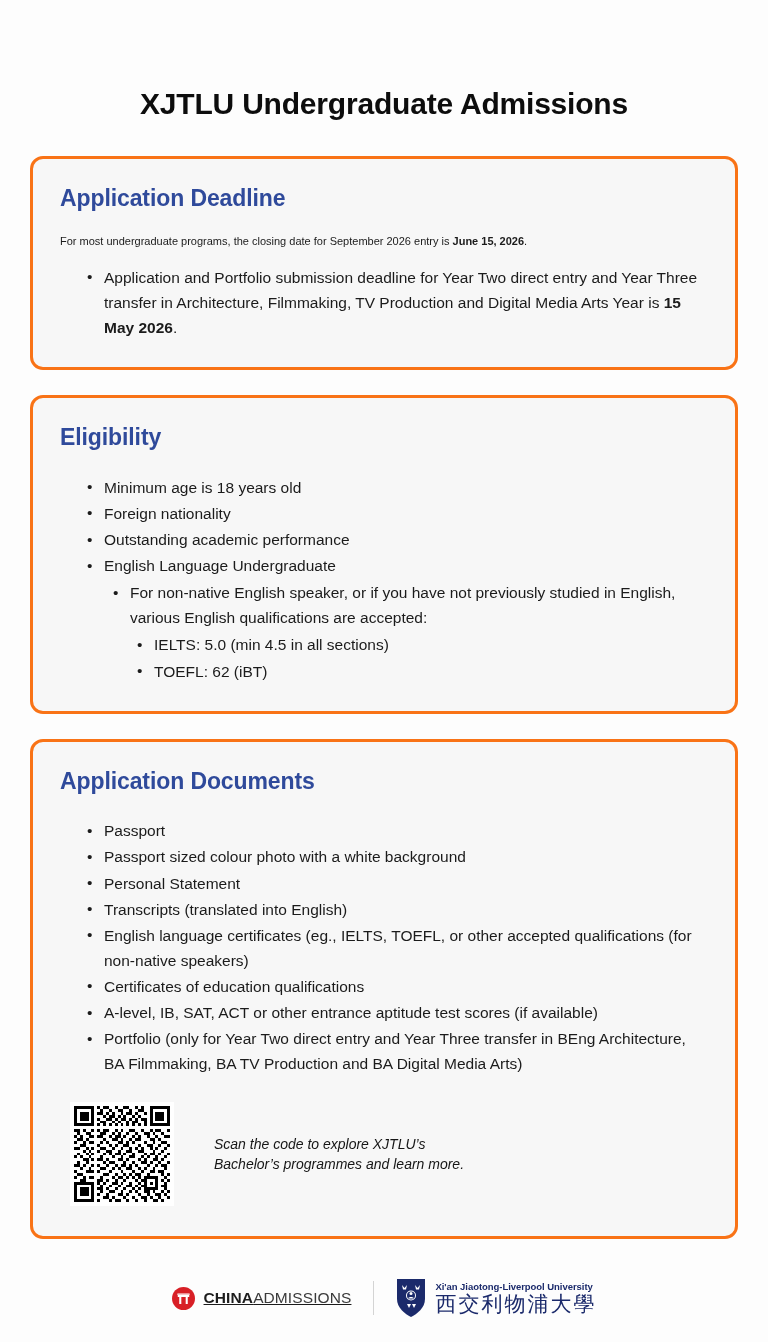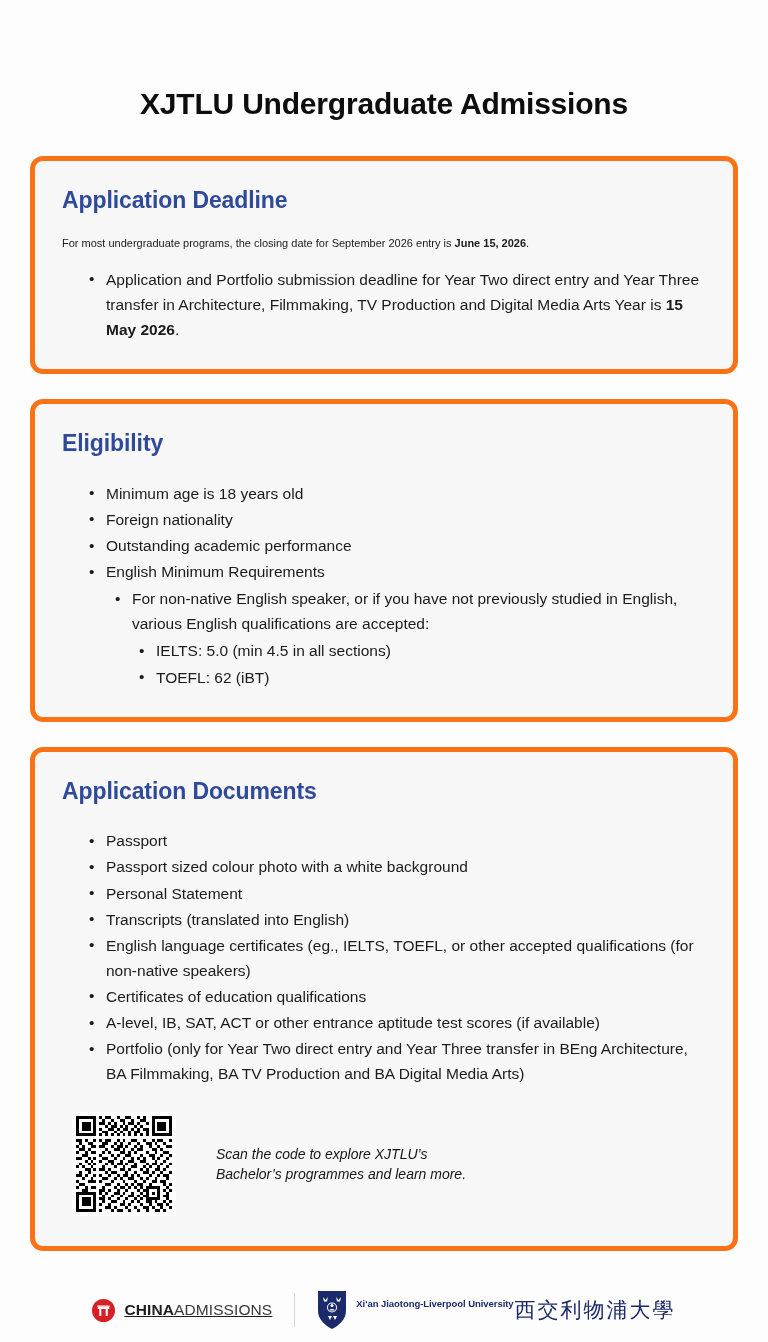--- a/index.html
+++ b/index.html
@@ -27,21 +27,21 @@
     letter-spacing: -0.2px;
     color: #0d0d0d;
     margin: 0;
     padding: 51px 0 34px 0;
     line-height: 1.15;
   }
 
   
   .card {
     background: #f7f7f7;
-    border: 5px solid #f97316;
+    border: 3px solid #f97316;
     border-radius: 13px;
     padding: 26px 27px 26px 27px;
     margin-bottom: 25px;
   }
   .card-title {
     color: #2f4a9b;
     font-size: 23px;
     font-weight: bold;
     margin: 0 0 21px 0;
     line-height: 1.2;
@@ -140,21 +140,21 @@
     flex: none;
   }
 
   .logo-xjtlu {
     display: flex;
     align-items: center;
     gap: 9px;
     padding-left: 22px;
   }
   .crest { width: 30px; height: 40px; flex: none; display:block; }
-  .xj-words { display: flex; flex-direction: row; gap: 1px; }
+  .xj-words { display: flex; flex-direction: column; gap: 1px; }
   .xj-en {
     font-size: 9.5px;
     font-weight: bold;
     color: #1b2a6b;
     letter-spacing: -0.05px;
     white-space: nowrap;
     line-height: 1.1;
   }
   .xj-cn {
     font-size: 21px;
@@ -183,21 +183,21 @@
     </ul>
   </section>
 
   <section class="card">
     <h2 class="card-title tight">Eligibility</h2>
 
     <ul class="lvl1">
       <li class="li">Minimum age is 18 years old</li>
       <li class="li">Foreign nationality</li>
       <li class="li">Outstanding academic performance</li>
-      <li class="li">English Minimum Requirements</li>
+      <li class="li">English Language Undergraduate</li>
       <ul class="lvl2">
         <li class="li">For non-native English speaker, or if you have not previously studied in English, various English qualifications are accepted:</li>
         <ul class="lvl3">
           <li class="li">IELTS: 5.0 (min 4.5 in all sections)</li>
           <li class="li">TOEFL: 62 (iBT)</li>
         </ul>
       </ul>
     </ul>
   </section>
 

